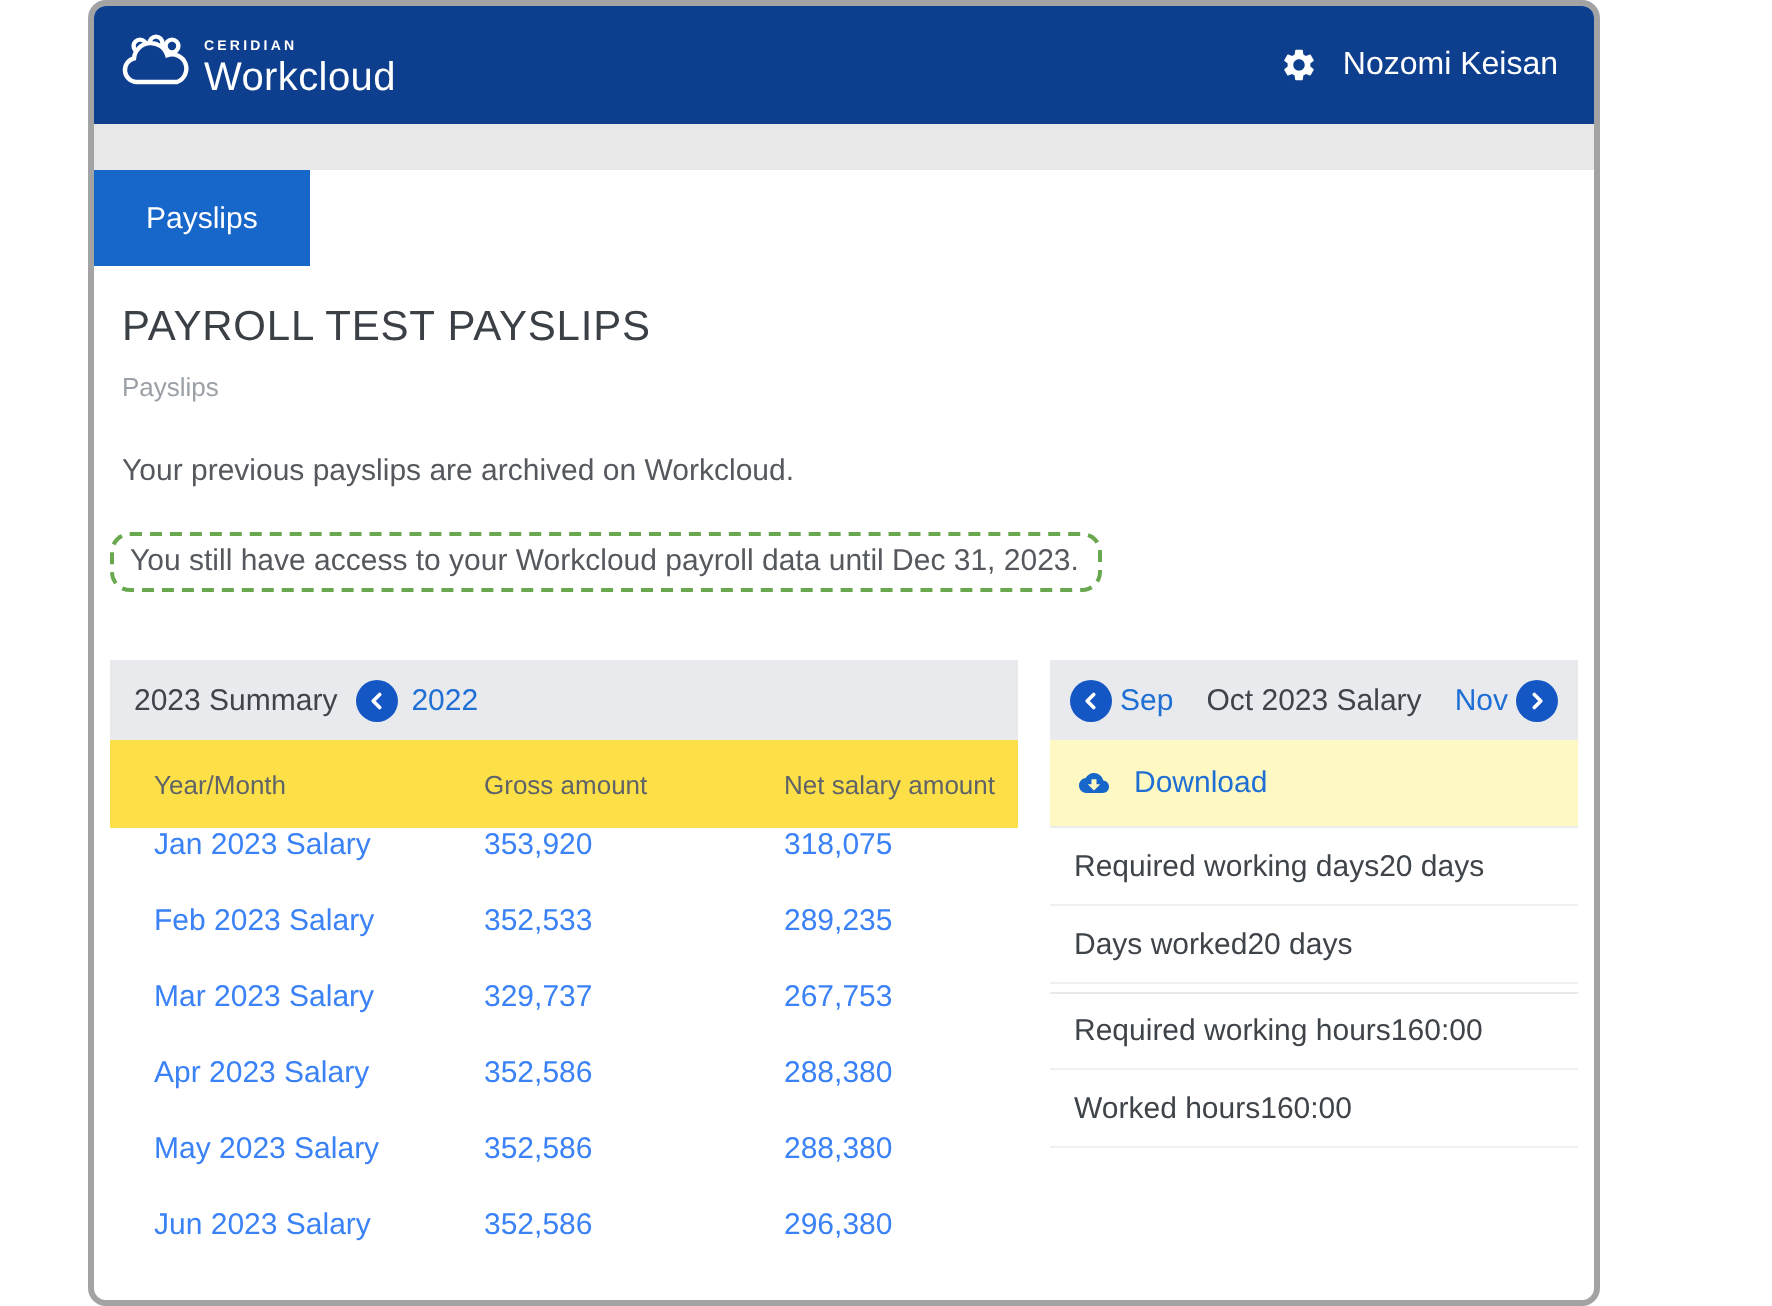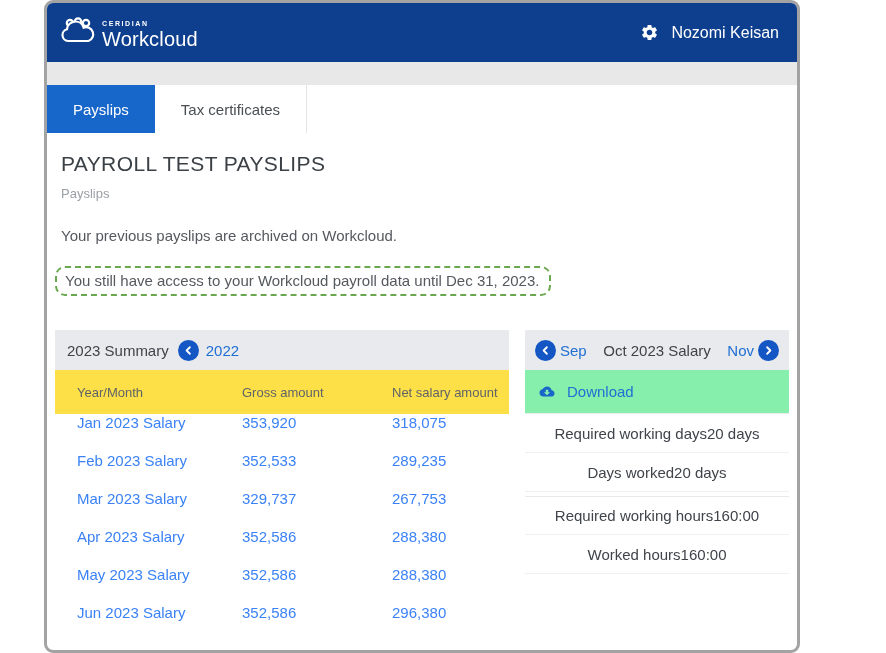--- a/index.html
+++ b/index.html
@@ -79,31 +79,31 @@
     display: flex; align-items: flex-start; height: 38px;
     font-size: 15px; color: #3b82f6; padding-left: 22px; background: #fff;
   }
   .c1 { width: 165px; } .c2 { width: 150px; } .c3 { flex: 1; }
 
   
   .bar-monthnav { padding: 0 10px; gap: 4px; }
   .monthnav-center { flex: 1; text-align: center; color: #3f444a; }
   .download-row {
     height: 44px; display: flex; align-items: center; gap: 10px;
-    padding: 0 12px; background: #86efac; border-bottom: 1px solid #ececec;
+    padding: 0 12px; background: #fef9c3; border-bottom: 1px solid #ececec;
     font-size: 15px;
   }
   .download-row svg { width: 20px; height: 15px; flex: none; }
   .att-header {
     margin-top: 22px; background: #e4e6ea; padding: 8px 12px 9px 12px;
     font-size: 15px; line-height: 20px;
   }
   .att-header .period { margin-left: 14px; }
   .att-row {
-    height: 39px; display: flex; align-items: center; justify-content: center;
+    height: 39px; display: flex; align-items: center; justify-content: flex-start;
     padding: 0 12px; font-size: 15px; color: #3f444a; background: #fff;
     border-bottom: 1px solid #eef0f2;
   }
   .att-row.group-start { margin-top: 4px; border-top: 1px solid #e7e9ec; }
 </style>
 </head>
 <body>
 
 <div class="frame">
 
@@ -129,21 +129,20 @@
           </svg>
       </span>
       <span>Nozomi Keisan</span>
     </div>
   </header>
 
   <div class="band"></div>
 
   <nav class="tabs">
     <div class="tab active">Payslips</div>
-    <div class="tab">Tax certificates</div>
   </nav>
 
   <main>
     <h1>PAYROLL TEST PAYSLIPS</h1>
     <div class="crumb">Payslips</div>
 
     <p class="notice1">Your previous payslips are archived on Workcloud.</p><br>
     <p class="notice2">You still have access to your Workcloud payroll data until Dec 31, 2023.</p>
 
     <div class="cols">

